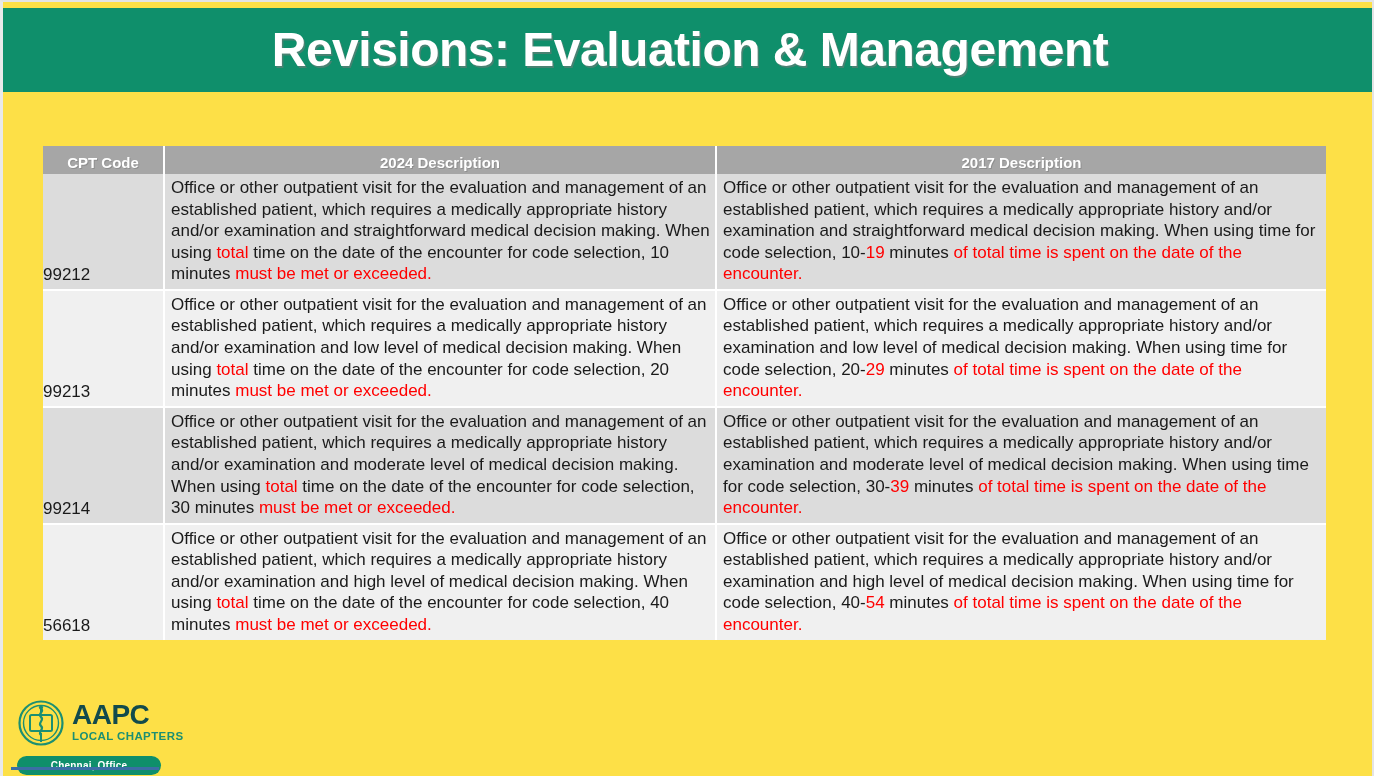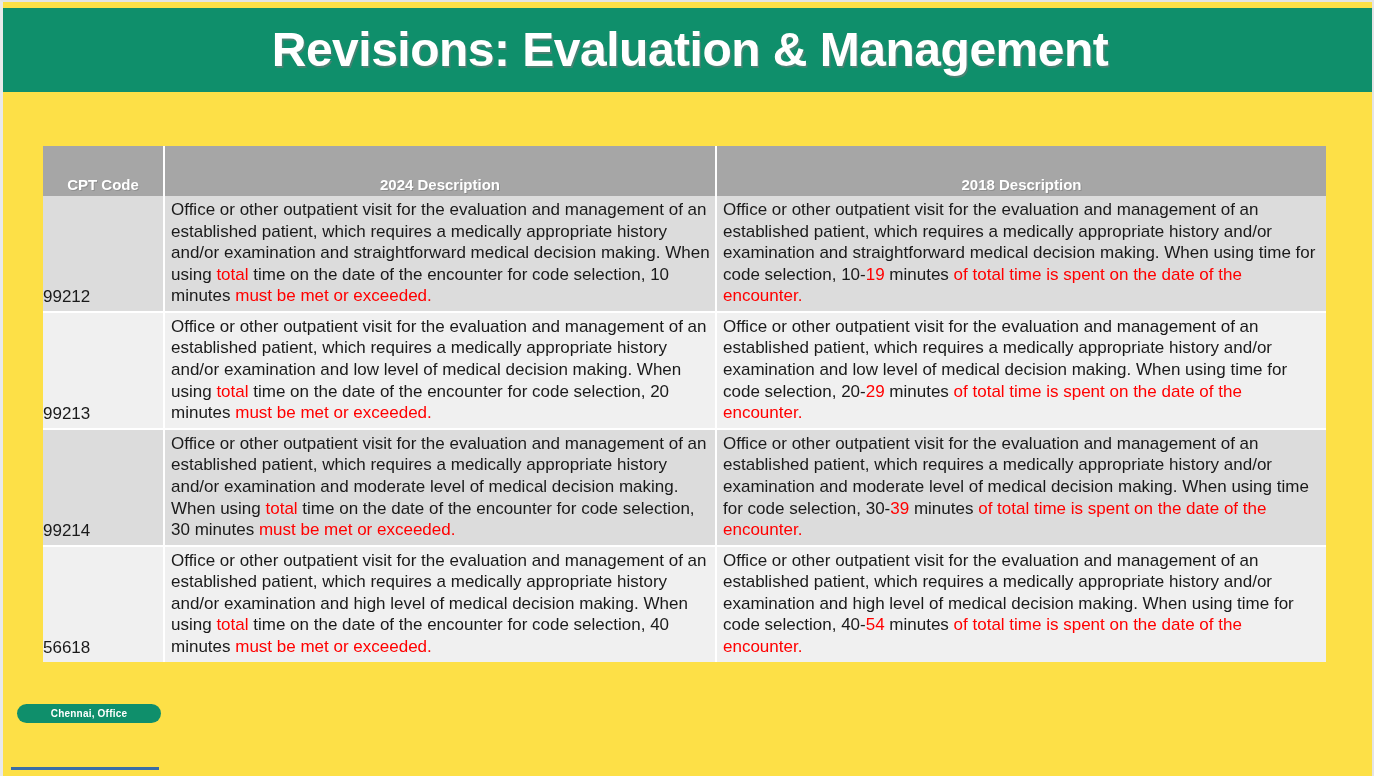--- a/index.html
+++ b/index.html
@@ -68,21 +68,21 @@
   table.cpt col.c-2024  { width: 550px; }
   table.cpt col.c-gap   { width: 2px; }
   table.cpt col.c-2023  { width: 609px; }
 
   th.hd {
     background: #a6a6a6;
     color: #ffffff;
     font-family: "Liberation Sans", sans-serif;
     font-weight: bold;
     font-size: 15px;
-    height: 50px;
+    height: 28px;
     vertical-align: bottom;
     padding: 0 0 3px 0;
     text-align: center;
     text-shadow: 1px 1px 0 rgba(120,120,120,0.5);
     border-right: 2px solid #ffffff;
     box-sizing: border-box;
   }
   th.hd.last { border-right: none; }
   th.gapcell {
     background: #ffffff;
@@ -212,21 +212,21 @@
         <col class="c-code">
           <col class="c-2024">
           <col class="c-gap">
           <col class="c-2023">
       </colgroup>
       <thead>
         <tr>
           <th class="hd" style="background: rgb(166, 166, 166);">CPT Code</th>
           <th class="hd last" style="background: rgb(166, 166, 166);">2024  Description</th>
           <th class="gapcell"></th>
-          <th class="hd last" style="background: rgb(166, 166, 166);">2018 Description</th>
+          <th class="hd last" style="background: rgb(166, 166, 166);">2017 Description</th>
         </tr>
       </thead>
       <tbody id="tbody">
           <tr class="row-a">
             <td class="code">99212</td>
             <td class="desc"><span class="inner"><span>Office or other outpatient visit for the evaluation and management of an established patient, which requires a medically appropriate history and/or examination and straightforward medical decision making. When using </span><span class="red" style="color: rgb(255, 0, 0);">total</span><span> time on the date of the encounter for code selection, 10 minutes </span><span class="red" style="color: rgb(255, 0, 0);">must be met or exceeded.</span></span></td>
             <td class="gapcell"></td>
             <td class="desc-2023"><span class="inner"><span>Office or other outpatient visit for the evaluation and management of an established patient, which requires a medically appropriate history and/or examination and straightforward medical decision making. When using time for code selection, 10-</span><span class="red" style="color: rgb(255, 0, 0);">19</span><span> minutes </span><span class="red" style="color: rgb(255, 0, 0);">of total time is spent on the date of the encounter.</span></span></td>
           </tr>
           <tr class="rowsep">
@@ -254,17 +254,34 @@
             <td class="code">56618</td>
             <td class="desc"><span class="inner"><span>Office or other outpatient visit for the evaluation and management of an established patient, which requires a medically appropriate history and/or examination and high level of medical decision making. When using </span><span class="red" style="color: rgb(255, 0, 0);">total</span><span> time on the date of the encounter for code selection, 40 minutes </span><span class="red" style="color: rgb(255, 0, 0);">must be met or exceeded.</span></span></td>
             <td class="gapcell"></td>
             <td class="desc-2023"><span class="inner"><span>Office or other outpatient visit for the evaluation and management of an established patient, which requires a medically appropriate history and/or examination and high level of medical decision making. When using time for code selection, 40-</span><span class="red" style="color: rgb(255, 0, 0);">54</span><span> minutes </span><span class="red" style="color: rgb(255, 0, 0);">of total time is spent on the date of the encounter.</span></span></td>
           </tr>
         </tbody>
     </table>
   </div>
 
   <div class="logo-area">
+    <div class="logo-row">
+      <span class="logo-mark">
+        <svg width="48" height="48" viewBox="0 0 48 48" aria-hidden="true">
+          <circle cx="24" cy="24" r="21.5" fill="none" stroke="#1c8f72" stroke-width="2.2"></circle>
+          <circle cx="24" cy="24" r="17.5" fill="none" stroke="#1c8f72" stroke-width="1.4"></circle>
+          <rect x="13" y="16" width="22" height="16" rx="1.5" fill="none" stroke="#1c8f72" stroke-width="2"></rect>
+          <path d="M24 6 C24 10 24 12 24 14" stroke="#1c8f72" stroke-width="2" fill="none"></path>
+          <path d="M24 34 C24 38 24 40 24 43" stroke="#1c8f72" stroke-width="2" fill="none"></path>
+          <path d="M24 10 c4 2 -4 5 0 8 c4 3 -4 6 0 9 c4 3 -4 6 0 9" stroke="#1c8f72" stroke-width="2.2" fill="none" stroke-linecap="round"></path>
+          <circle cx="24" cy="8.5" r="2.1" fill="#1c8f72"></circle>
+        </svg>
+      </span>
+      <span class="logo-words">
+        <span class="logo-aapc" style="color: rgb(18, 75, 76);">AAPC</span>
+        <span class="logo-sub" style="color: rgb(28, 143, 114);">LOCAL CHAPTERS</span>
+      </span>
+    </div>
     <div class="logo-pill" style="background: rgb(15, 143, 107);">Chennai, Office</div>
   </div>
   <div class="logo-underline"></div>
 
 </div>
 
 </body></html>

